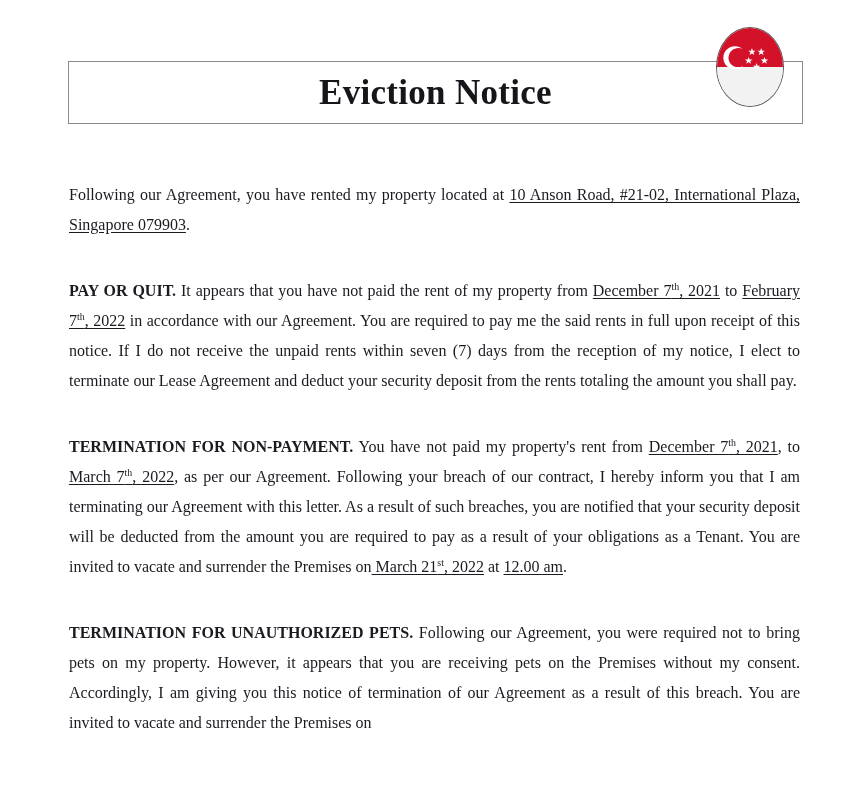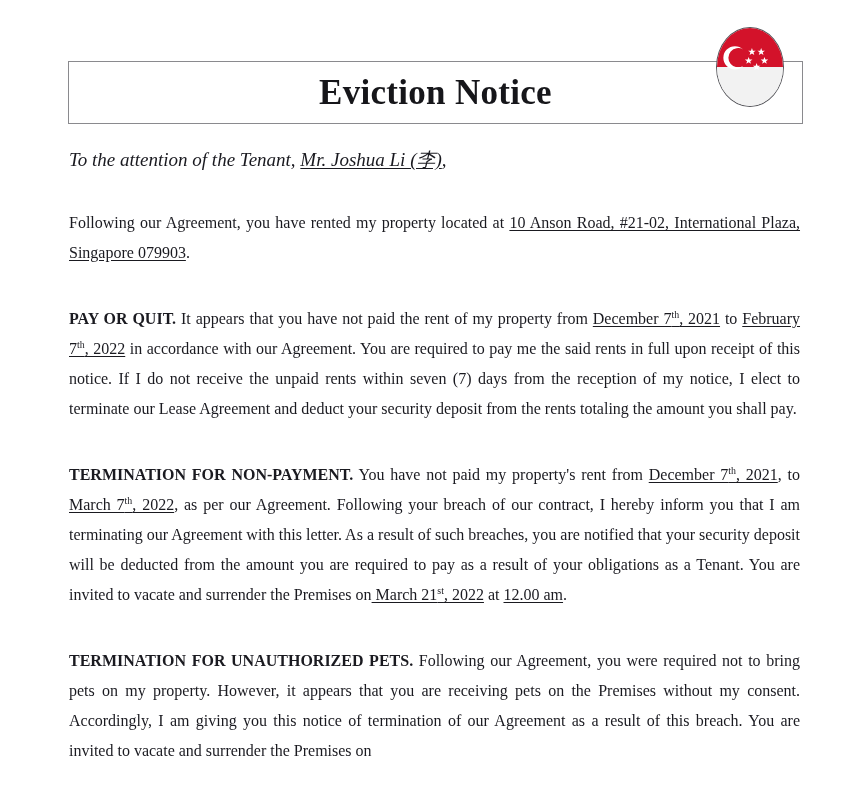--- a/index.html
+++ b/index.html
@@ -151,21 +151,20 @@
         <polygon points="45.5,20.5 46.5,23.2 49.4,23.2 47.1,24.9 47.9,27.6 45.5,26.0 43.1,27.6 43.9,24.9 41.6,23.2 44.5,23.2"></polygon>
         <polygon points="32.6,29.6 33.6,32.3 36.5,32.3 34.2,34.0 35.0,36.7 32.6,35.1 30.2,36.7 31.0,34.0 28.7,32.3 31.6,32.3"></polygon>
         <polygon points="48.9,29.6 49.9,32.3 52.8,32.3 50.5,34.0 51.3,36.7 48.9,35.1 46.5,36.7 47.3,34.0 45.0,32.3 47.9,32.3"></polygon>
         <polygon points="40.8,36.0 41.8,38.7 44.7,38.7 42.4,40.4 43.2,43.1 40.8,41.5 38.4,43.1 39.2,40.4 36.9,38.7 39.8,38.7"></polygon>
       </g>
     </svg>
   </div>
 
   <div class="content">
 
-    <p class="salutation"><span>To the attention of the Tenant, </span><span class="u">Mr. Joshua Li (李)</span><span>,</span></p>
 
     <div class="gap-md"></div>
 
     <p class="para"><span>Following our Agreement, you have rented my property located at </span><span class="u">10 Anson Road, #21-02, International Plaza, Singapore 079903</span><span>.</span></p>
 
     <div class="gap-lg"></div>
 
     <p class="para"><span class="b">PAY OR QUIT.</span><span> It appears that you have not paid the rent of my property from </span><span class="u"><span>December 7</span><sup>th</sup><span>, 2021</span></span><span> to </span><span class="u"><span>February 7</span><sup>th</sup><span>, 2022</span></span><span> in accordance with our Agreement. You are required to pay me the said rents in full upon receipt of this notice. If I do not receive the unpaid rents within seven (7) days from the reception of my notice, I elect to terminate our Lease Agreement and deduct your security deposit from the rents totaling the amount you shall pay.</span></p>
 
     <div class="gap-lg"></div>

